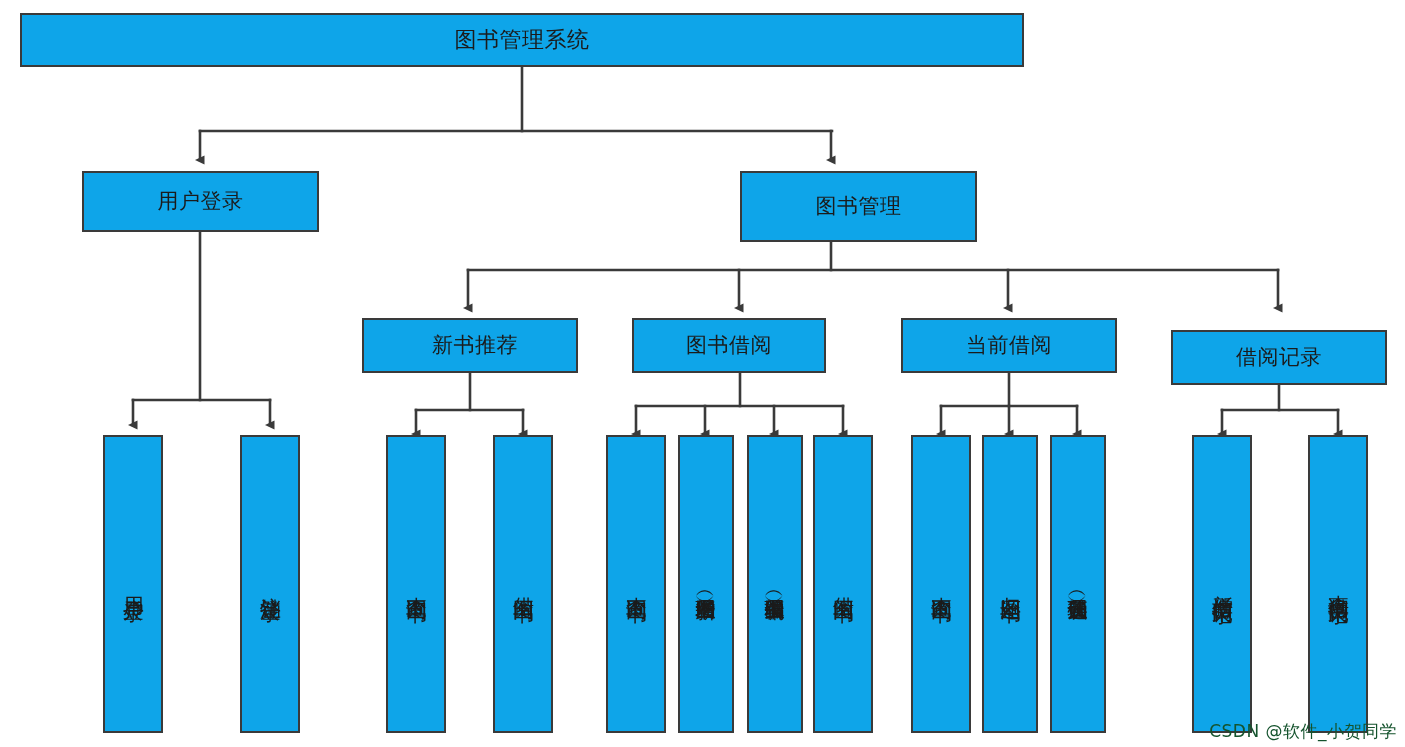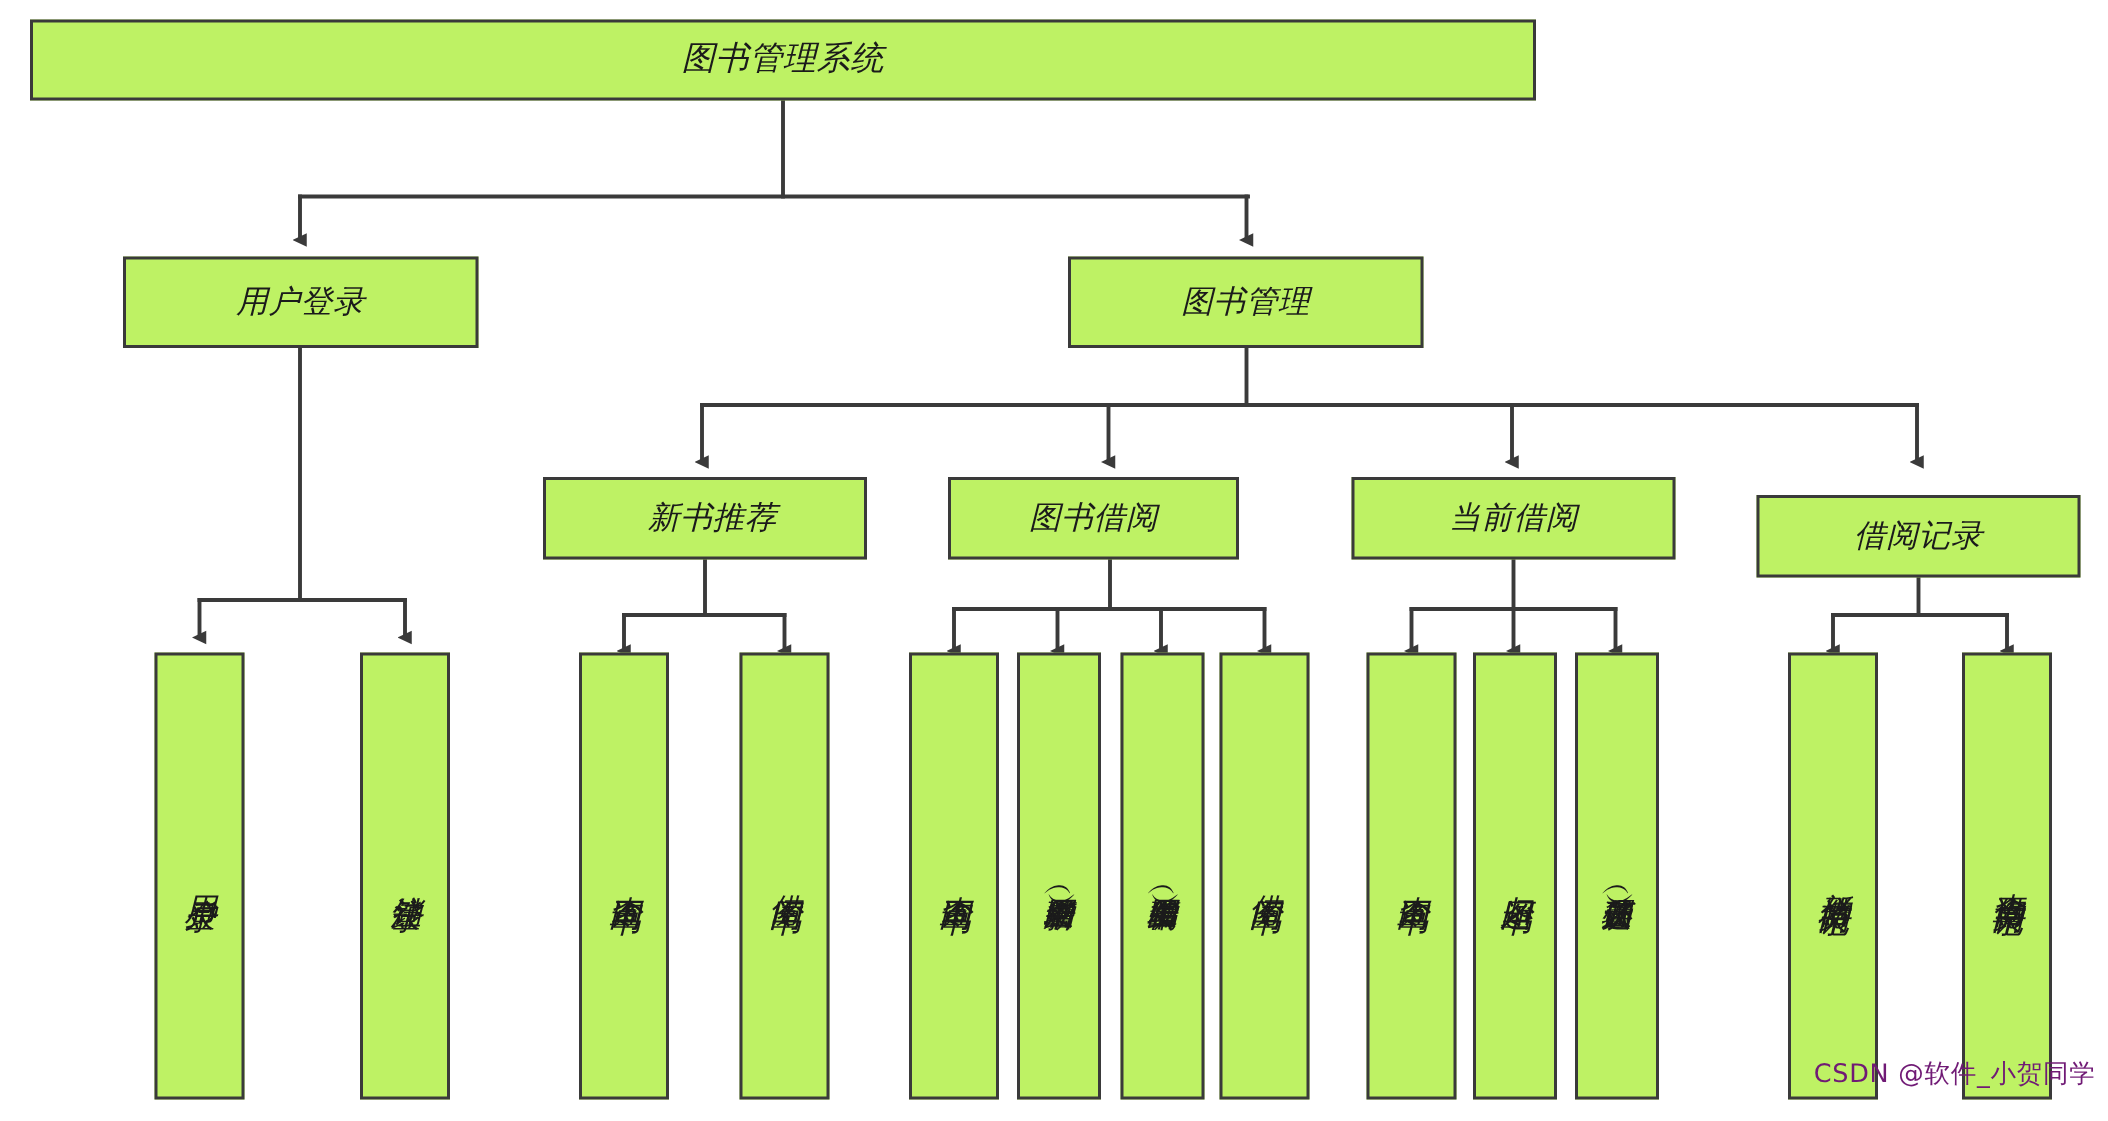--- a/index.html
+++ b/index.html
@@ -21,27 +21,26 @@
     position: absolute;
     left: 0;
     top: 0;
     width: 1405px;
     height: 747px;
     pointer-events: none;
   }
   .node {
     position: absolute;
     box-sizing: border-box;
-    background: #bef264;
+    background: #0ea5e9;
     border: 2.5px solid #3a3a3a;
     display: flex;
     align-items: center;
     justify-content: center;
     color: #1b1b1b;
-    font-style: italic;
   }
   .node .label {
     white-space: nowrap;
     line-height: 1.12;
   }
   .node.horiz .label {
     writing-mode: horizontal-tb;
     font-size: 21px;
     letter-spacing: 0.5px;
   }
@@ -59,23 +58,23 @@
     letter-spacing: 2px;
     line-height: 1;
   }
   .node.vert.tight .label {
     font-size: 20px;
     letter-spacing: 0px;
   }
   .watermark {
     position: absolute;
     right: 8px;
-    bottom: 20px;
+    bottom: 4px;
     font-size: 17px;
-    color: #701a75;
+    color: #14532d;
     letter-spacing: 0.5px;
     white-space: nowrap;
   }
 </style>
 </head>
 <body>
 
 <div id="canvas">
 
   <svg class="edges" viewBox="0 0 1405 747" xmlns="http://www.w3.org/2000/svg">
@@ -129,21 +128,21 @@
   </svg>
 
   <div class="node horiz root" style="left:20px; top:13px; width:1004px; height:54px;">
     <span class="label">图书管理系统</span>
   </div>
 
   <div class="node horiz" style="left:82px; top:171px; width:237px; height:61px;">
     <span class="label">用户登录</span>
   </div>
 
-  <div class="node horiz" style="left:712px; top:171px; width:237px; height:61px;">
+  <div class="node horiz" style="left:740px; top:171px; width:237px; height:71px;">
     <span class="label">图书管理</span>
   </div>
 
   <div class="node horiz" style="left:362px; top:318px; width:216px; height:55px;padding-left:10px;">
     <span class="label">新书推荐</span>
   </div>
 
   <div class="node horiz" style="left:632px; top:318px; width:194px; height:55px;">
     <span class="label">图书借阅</span>
   </div>

